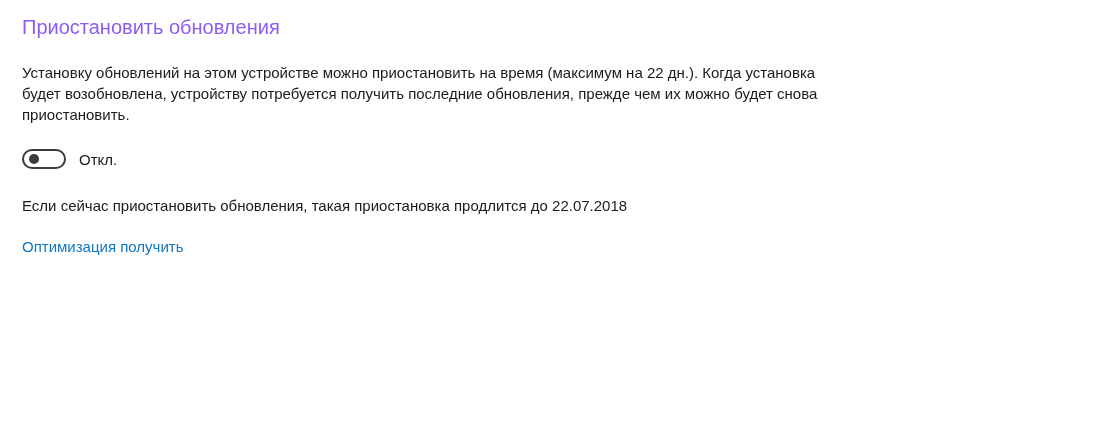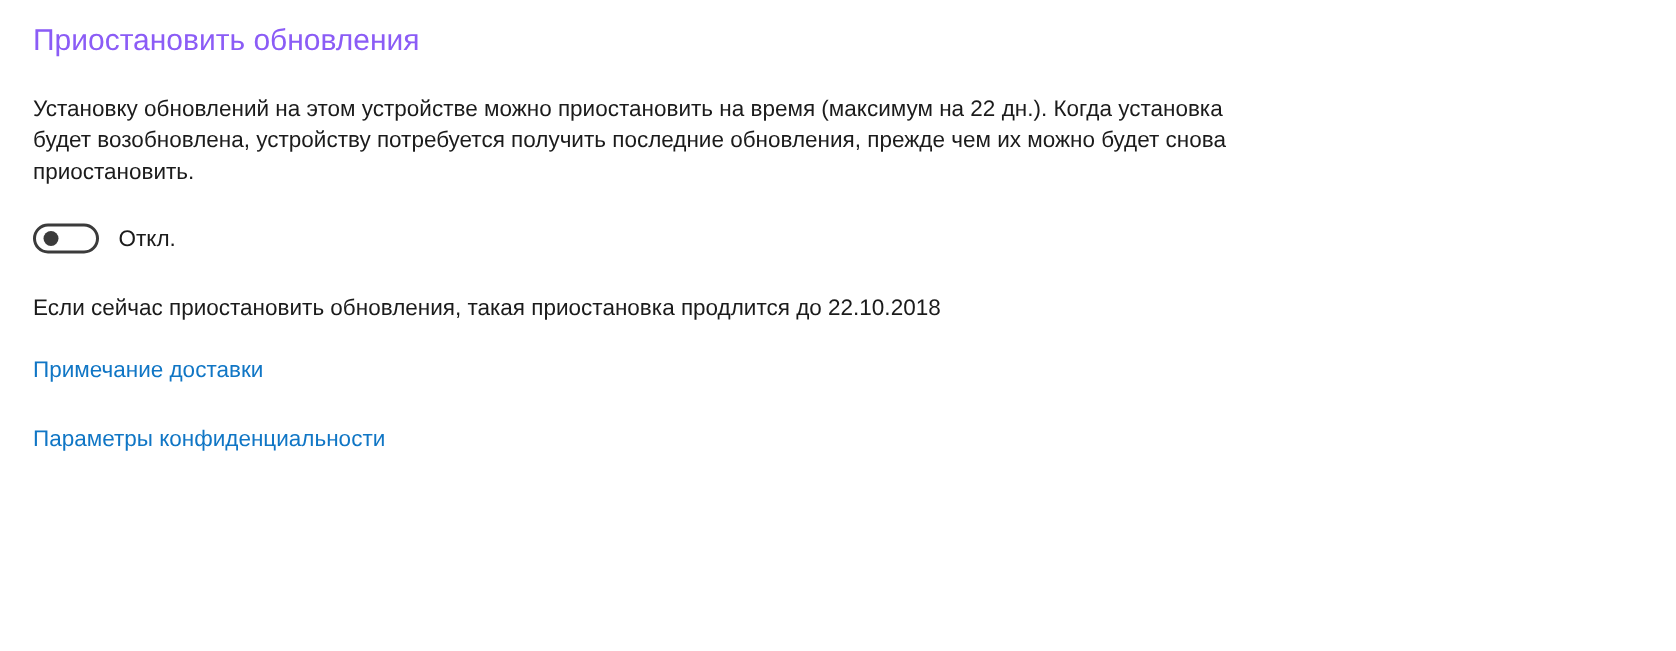--- a/index.html
+++ b/index.html
@@ -104,25 +104,22 @@
 
   <p class="description">Установку обновлений на этом устройстве можно приостановить на время (максимум на 22 дн.). Когда установка будет возобновлена, устройству потребуется получить последние обновления, прежде чем их можно будет снова приостановить.</p>
 
   <div class="toggle-row">
     <div class="toggle" role="switch" aria-checked="false">
       <span class="knob"></span>
     </div>
     <span class="toggle-label">Откл.</span>
   </div>
 
-  <p class="pause-info">Если сейчас приостановить обновления, такая приостановка продлится до 22.10.2018</p>
+  <p class="pause-info">Если сейчас приостановить обновления, такая приостановка продлится до 22.07.2018</p>
 
 
   <p class="link-row">
-    <a href="#">Примечание доставки</a>
+    <a href="#">Оптимизация получить</a>
   </p>
 
 
-  <p class="link-row second">
-    <a href="#">Параметры конфиденциальности</a>
-  </p>
 
 </div>
 
 </body></html>

